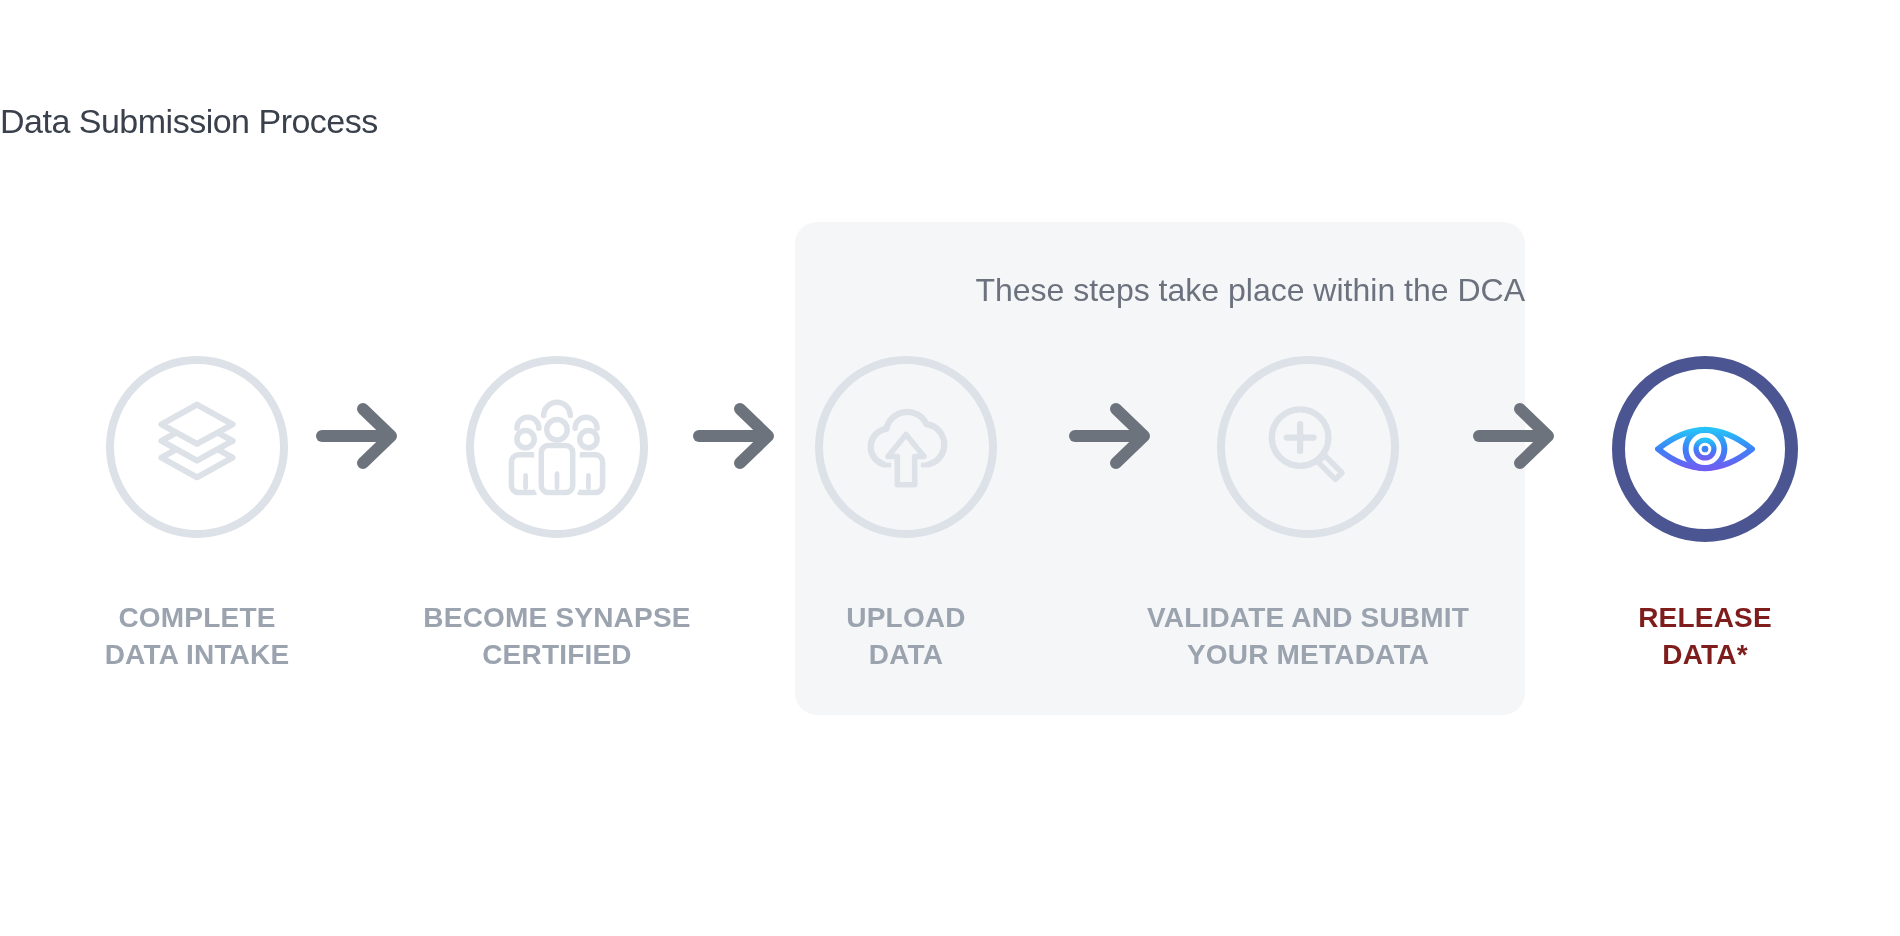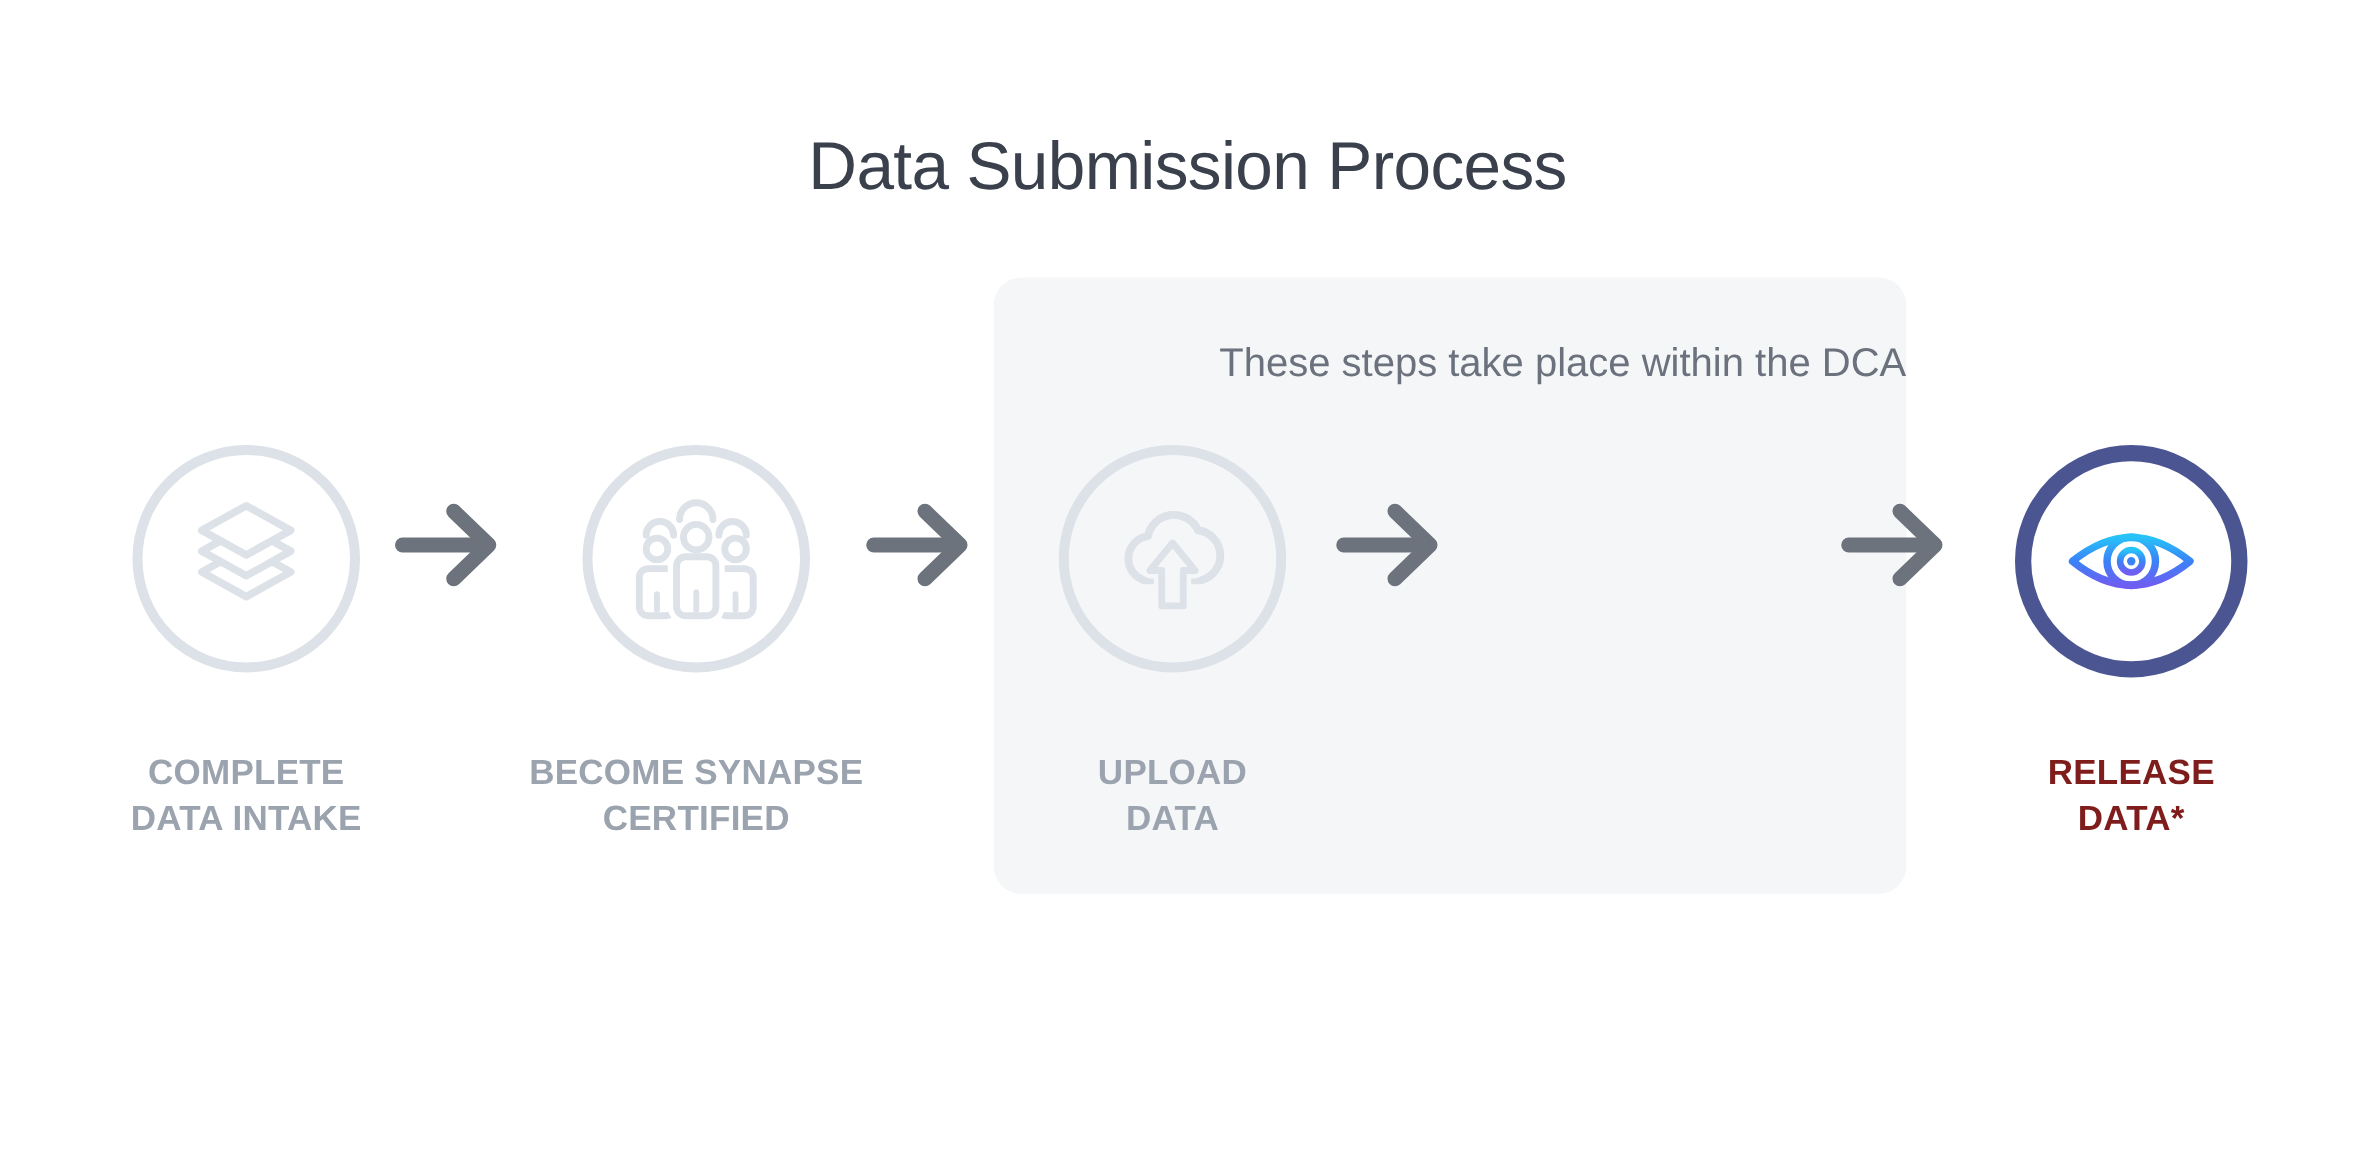--- a/index.html
+++ b/index.html
@@ -13,22 +13,21 @@
     height: 936px;
     background: #ffffff;
     font-family: "Liberation Sans", sans-serif;
     overflow: hidden;
   }
   .title {
     position: absolute;
     top: 102px;
     left: 0;
     width: 100%;
-    text-align: center;
-    font-size: 54px;
+    font-size: 34px;
     font-weight: 400;
     color: #3a414c;
     letter-spacing: -0.5px;
   }
   .dca-panel {
     position: absolute;
     left: 795px;
     top: 222px;
     width: 730px;
     height: 493px;
@@ -42,21 +41,21 @@
     color: #6b727e;
   }
   .step {
     position: absolute;
     top: 356px;
     width: 340px;
     height: 330px;
   }
   .step-1 { left: 27px; }
   .step-2 { left: 387px; }
-  .step-3 { left: 768px; }
+  .step-3 { left: 736px; }
   .step-4 { left: 1138px; }
   .step-5 { left: 1535px; }
   .circle {
     margin: 0 auto;
     width: 166px;
     height: 166px;
     border: 8px solid #dde1e8;
     border-radius: 50%;
     display: flex;
     align-items: center;
@@ -164,20 +163,36 @@
         <path d="M75,54 L98,82 L86,82 L86,118 L64,118 L64,82 L52,82 Z" fill="#f5f6f8" stroke="#f5f6f8" stroke-width="16" stroke-linejoin="round"></path>
         <path d="M75,54 L98,82 L86,82 L86,118 L64,118 L64,82 L52,82 Z" fill="#f5f6f8" stroke="#dde1e8" stroke-width="7" stroke-linejoin="round"></path>
       </svg>
     </div>
     <div class="step-label">
       <span>UPLOAD</span><br>
       <span>DATA</span>
     </div>
   </div>
 
+  <div class="step step-4">
+    <div class="circle">
+      <svg width="118" height="110" viewBox="0 0 150 140">
+        <circle cx="65" cy="58" r="36" fill="none" stroke="#dde1e8" stroke-width="8"></circle>
+        <g stroke="#dde1e8" stroke-width="8" stroke-linecap="round">
+          <line x1="48" y1="58" x2="82" y2="58"></line>
+          <line x1="65" y1="41" x2="65" y2="75"></line>
+        </g>
+        <path d="M96.2,80.8 L118.2,102.8 L109.8,111.2 L87.8,89.2 Z" fill="#f5f6f8" stroke="#dde1e8" stroke-width="7" stroke-linejoin="round"></path>
+      </svg>
+    </div>
+    <div class="step-label">
+      <span>VALIDATE AND SUBMIT</span><br>
+      <span>YOUR METADATA</span>
+    </div>
+  </div>
 
   <div class="step step-5">
     <div class="circle">
       <svg width="112" height="82" viewBox="0 0 150 110">
         <defs>
           <linearGradient id="eyeGrad" x1="0" y1="0" x2="0" y2="1">
             <stop offset="0" stop-color="#27c2f8"></stop>
             <stop offset="0.5" stop-color="#3b82f7"></stop>
             <stop offset="1" stop-color="#6e5ef1"></stop>
           </linearGradient>

